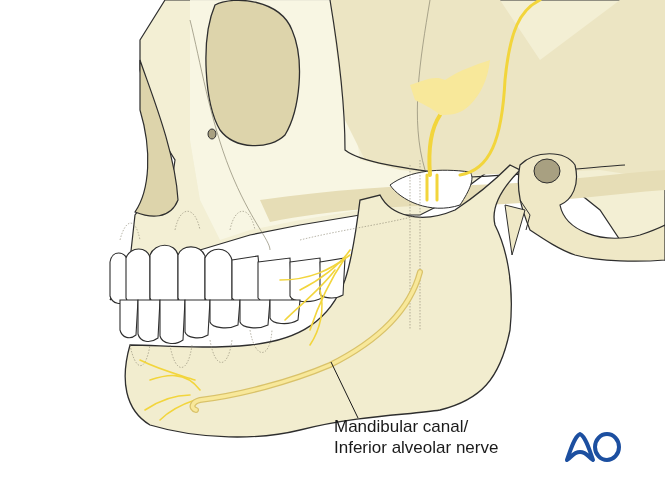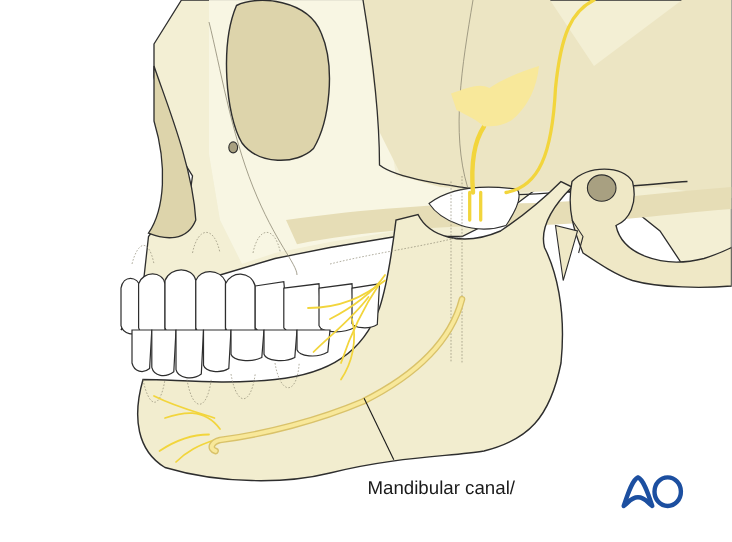--- a/index.html
+++ b/index.html
@@ -1,18 +1,18 @@
 <!DOCTYPE html>
 <html><head>
 <meta charset="utf-8">
 <style>
   html, body { margin:0; padding:0; background:#ffffff; }
   body { width:665px; height:493px; position:relative; overflow:hidden; font-family:"Liberation Sans", sans-serif; }
   #canvas { position:absolute; left:0; top:0; width:665px; height:493px; }
-  .label { position:absolute; left:334px; top:433px; font-size:17px; line-height:21px; color:#1a1a1a; }
+  .label { position:absolute; left:334px; top:416px; font-size:17px; line-height:21px; color:#1a1a1a; }
   .logo { position:absolute; left:563px; top:430px; width:60px; height:34px; }
 </style>
 </head>
 <body>
 
 <svg id="canvas" viewBox="0 0 665 493" xmlns="http://www.w3.org/2000/svg">
 
   <path d="M140,40 L165,0 L665,0 L665,260 L620,240 L600,210 L575,190 L540,195 L520,175 L490,170 L450,200 L420,215 L360,215 L300,225 L250,235 L200,250 L150,260 L120,290 L110,300 L130,260 L135,215 L150,195 L170,195 L175,160 L150,120 L140,70 Z" fill="#f3efd4" stroke="#2e2e2e" stroke-width="1.2"></path>
 
   <path d="M190,0 L330,0 L345,60 L360,160 L410,170 L420,200 L300,220 L250,230 L220,240 L200,200 L190,140 Z" fill="#f8f6e4" opacity="0.9"></path>
@@ -97,18 +97,19 @@
   </g>
 
   <path d="M420,272 C410,310 380,340 330,365 C290,382 240,395 200,400 C192,402 190,408 196,410" fill="none" stroke="#d9c26a" stroke-width="6" stroke-linecap="round"></path>
   <path d="M420,272 C410,310 380,340 330,365 C290,382 240,395 200,400 C192,402 190,408 196,410" fill="none" stroke="#f8e89a" stroke-width="3.5" stroke-linecap="round"></path>
 
   <line x1="331" y1="362" x2="358" y2="418" stroke="#1a1a1a" stroke-width="1"></line>
 </svg>
 
 <div class="label">
   <div>Mandibular canal/</div>
+  <div>Inferior alveolar nerve</div>
 </div>
 
 <svg class="logo" viewBox="0 0 60 34" xmlns="http://www.w3.org/2000/svg">
   <path d="M4,30 C8,18 12,6 17,4 C22,6 26,18 30,30 C26,28 24,22 17,22 C10,22 8,28 4,30 Z" fill="none" stroke="#1c4fa0" stroke-width="4" stroke-linejoin="round"></path>
   <ellipse cx="44" cy="17" rx="12" ry="13" fill="none" stroke="#1c4fa0" stroke-width="4"></ellipse>
 </svg>
 
 </body></html>

